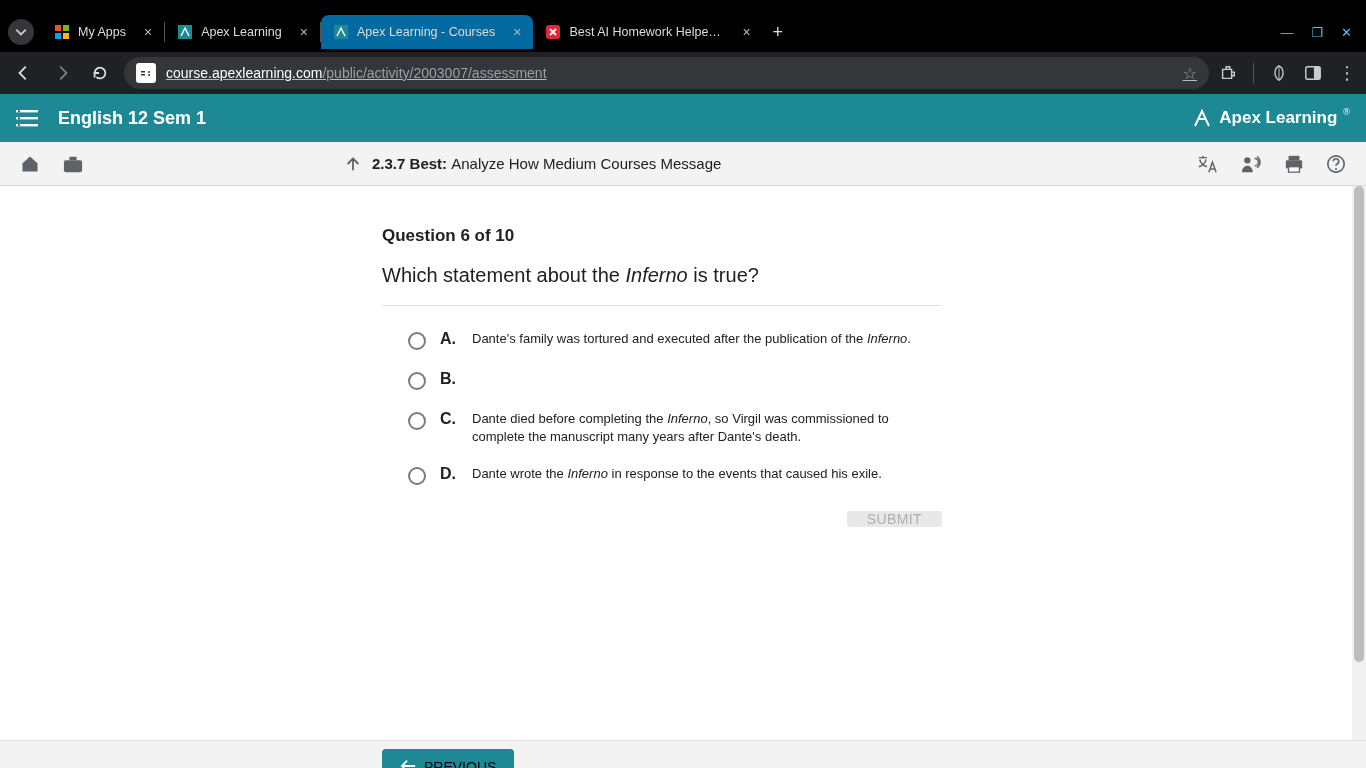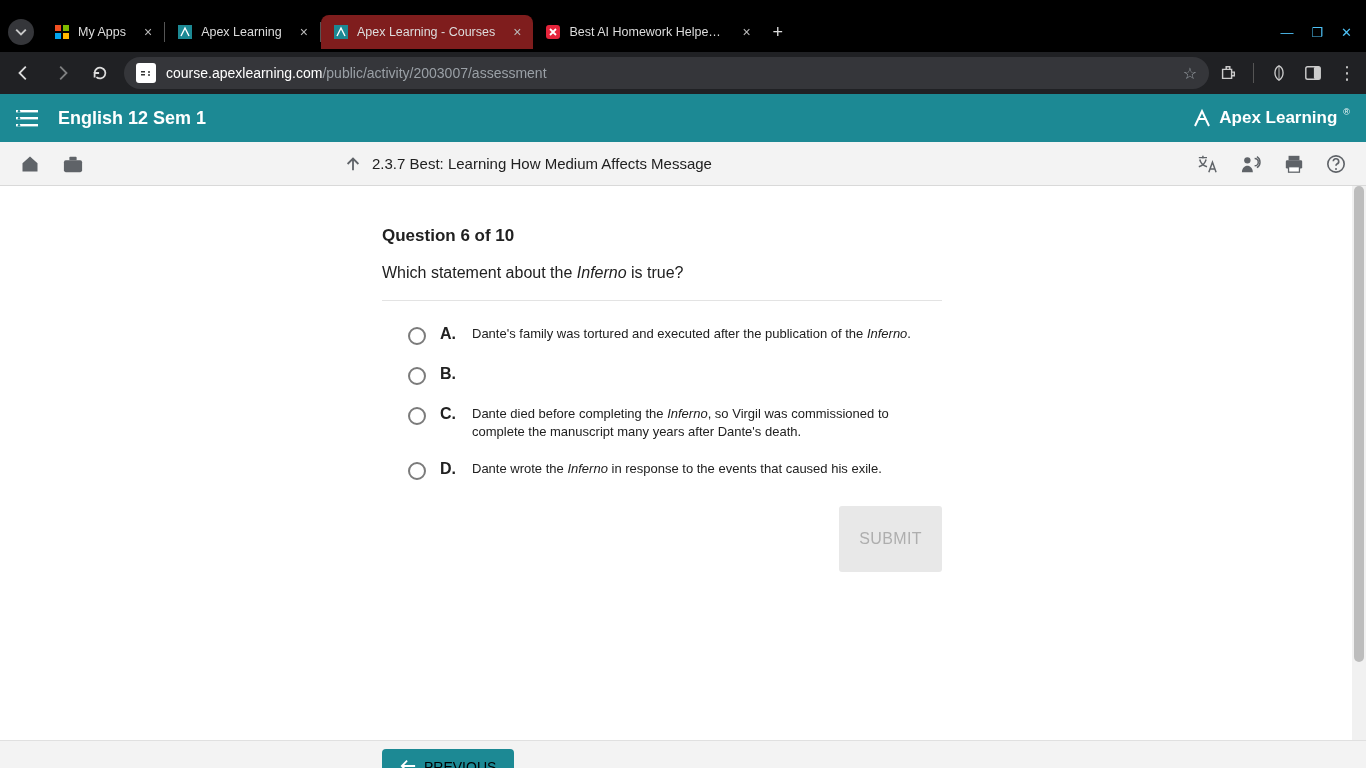--- a/index.html
+++ b/index.html
@@ -2,33 +2,33 @@
 <html><head>
 <meta charset="utf-8">
 <style>
 * { margin: 0; padding: 0; box-sizing: border-box; font-family: Arial, Helvetica, sans-serif; }
 html, body { width: 1366px; height: 768px; overflow: hidden; background: #000; }
 
 
 .browser-chrome { background: #000; height: 40px; display: flex; align-items: center; padding-left: 8px; margin-top: 12px; }
 .down-caret-dropdown { width: 26px; height: 26px; border-radius: 13px; background: #35363a; color: #c9c9c9; display:flex; align-items:center; justify-content:center; font-size:12px; margin-right:8px; cursor:pointer; }
 .tab { display:flex; align-items:center; height: 34px; padding: 0 12px; color:#ddd; font-size:12.5px; border-radius: 8px 8px 0 0; gap:8px; max-width: 240px; }
-.tab.active { background:#7f1d1d; }
+.tab.active { background:#0369a1; }
 .tab .favicon { width:16px; height:16px; display:flex; align-items:center; justify-content:center; }
 .tab .close-x { margin-left:10px; color:#bbb; font-size:14px; cursor:pointer; }
 .tab .title { white-space: nowrap; overflow:hidden; text-overflow:ellipsis; max-width: 155px; }
 .tabdiv { width:1px; height:20px; background:#555; margin: 0 0px; align-self:center; }
 .newtab { color:#ddd; font-size:18px; margin-left:10px; cursor:pointer; }
 .window-controls { margin-left:auto; display:flex; gap:18px; padding-right:14px; color:#ccc; font-size:13px; }
 .window-controls span { cursor:pointer; }
 
 
 .urlbar-row { background:#202124; height:42px; display:flex; align-items:center; padding: 0 10px; gap:10px; }
 .nav-btn { width:28px; height:28px; display:flex; align-items:center; justify-content:center; color:#c9c9c9; font-size:17px; cursor:pointer; border-radius:14px;}
-.urlbar { flex:1; background:#35363a; height:32px; border-radius:16px; display:flex; align-items:center; padding:0 12px; color:#bbb; font-size:14px; gap:10px; }
+.urlbar { flex:1; background:#35363a; height:32px; border-radius:16px; display:flex; align-items:center; padding:0 12px; color:#bbb; font-size:14px; gap:10px;text-decoration:underline; }
 .urlbar .site-info { width:20px; height:20px; background:#fff; border-radius:3px; color:#222; display:flex; align-items:center; justify-content:center; font-size:11px; }
 .urlhost { color:#fff; }
 .urlpath { color:#9aa0a6; }
 .star-icon { color:#9aa0a6; font-size:16px; margin-left:auto; cursor:pointer;}
 .ext-icons { display:flex; gap:16px; color:#ccc; align-items:center; }
 .ext-icons span { cursor:pointer; font-size:16px; }
 .ext-sep { width:1px; height:20px; background:#555; }
 
 
 .app-header { background:#1c8994; height:48px; display:flex; align-items:center; color:#fff; padding:0 16px; gap:20px;}
@@ -38,38 +38,38 @@
 .apex-logo { margin-left:auto; display:flex; align-items:center; gap:6px; font-size:17px; font-weight:bold; }
 .apex-logo .sup { font-size:9px; font-weight:normal; position:relative; top:-6px; }
 
 
 .sub-toolbar { background:#f3f3f3; height:44px; border-bottom:1px solid #d9d9d9; display:flex; align-items:center; padding:0 20px; color:#5f6368; }
 .sub-left { display:flex; gap:22px; align-items:center; }
 .sub-left .ticon { cursor:pointer; font-size:18px; color:#5f6368; }
 .sub-center { flex:1; display:flex; justify-content:flex-start; align-items:center; gap:10px; padding-left: 260px;}
 .back-up-icon { font-size:18px; cursor:pointer; color:#5f6368; }
 .quiz-label { color:#212121; font-size:15px; }
-.quiz-label b { font-weight:normal; }
+.quiz-label b { font-weight:bold; }
 .sub-right { display:flex; gap:22px; align-items:center; }
 .sub-right .ticon { cursor:pointer; font-size:18px; color:#5f6368; }
 
 
 .viewport { position:relative; height: calc(768px - 40px - 42px - 40px - 44px - 48px); background:#fff; overflow:hidden; }
 .content { width: 560px; margin-left: 382px; padding-top: 40px; }
 .qtitle { font-weight:bold; font-size:17px; color:#212121; margin-bottom: 18px; }
-.prompt { font-size:16px; color:#212121; margin-bottom: 18px; }
+.prompt { font-size:20px; color:#212121; margin-bottom: 18px; }
 .prompt em { font-style: italic; }
 .divider { border-top:1px solid #e3e3e3; margin-bottom: 24px; }
 .option { display:flex; align-items:flex-start; gap:14px; margin-bottom: 20px; padding-left: 26px;}
 .radio { width:18px; height:18px; border:2px solid #7b7b7b; border-radius:50%; margin-top:2px; cursor:pointer; flex-shrink:0; }
 .opt-label { font-weight:bold; font-size:16px; color:#212121; flex-shrink:0; width:18px; }
 .opt-text { font-size:13px; color:#212121; line-height:1.35; }
 .opt-text em { font-style: italic; }
 .submit-row { display:flex; justify-content:flex-end; margin-top: 26px; }
-.submit-btn { background:#e8e8e8; color:#aeaeae; padding: 24px 20px; font-size:16px; letter-spacing:0.4px; border:none; border-radius:3px; cursor:pointer; }
+.submit-btn { background:#e8e8e8; color:#aeaeae; padding: 0 20px; font-size:14px; letter-spacing:0.4px; border:none; border-radius:3px; cursor:pointer; }
 
 
 .bottom-nav { background:#f3f3f3; height:52px; border-top:1px solid #e0e0e0; display:flex; align-items:center; padding-left: 382px;}
 .prev-btn { background:#1c8994; color:#000000; padding:10px 18px; font-size:14px; border:none; border-radius:4px; display:flex; align-items:flex-start; gap:8px; cursor:pointer; }
 
 
 .scrollbar-track { position:absolute; right:0; top:0; width:14px; height:100%; background:#f1f1f1;}
 .scrollbar-thumb { position:absolute; right:2px; top:0; width:10px; height:86%; background:#bdbdbd; border-radius:5px;}
 
 svg { display:block; }
@@ -233,21 +233,21 @@
         </svg>
     </span>
   </div>
   <div class="sub-center">
     <span class="back-up-icon">
       <svg width="18" height="18" viewBox="0 0 20 20">
           <path d="M10 17 V4 M4 10 L10 4 L16 10" stroke="#5f6368" stroke-width="2" fill="none"></path>
         </svg>
     </span>
     <span class="quiz-label">
-      <b>2.3.7</b>&nbsp;<b>Best:</b>&nbsp;<span>Learning How Medium Affects Message</span>
+      <b>2.3.7</b>&nbsp;<b>Best:</b>&nbsp;<span>Analyze How Medium Courses Message</span>
     </span>
   </div>
   <div class="sub-right">
     <span class="ticon">
       <svg width="22" height="20" viewBox="0 0 24 22">
           <path d="M3 4 h9 M7.5 2 v3 M4 6 c1 4 5 7 8 8 M11 6 c-1 4 -5 7 -8 8" stroke="#5f6368" stroke-width="1.6" fill="none"></path>
           <path d="M14 20 L18 9 L22 20 M15.5 16.5 h5" stroke="#5f6368" stroke-width="1.6" fill="none"></path>
         </svg>
     </span>
     <span class="ticon">

